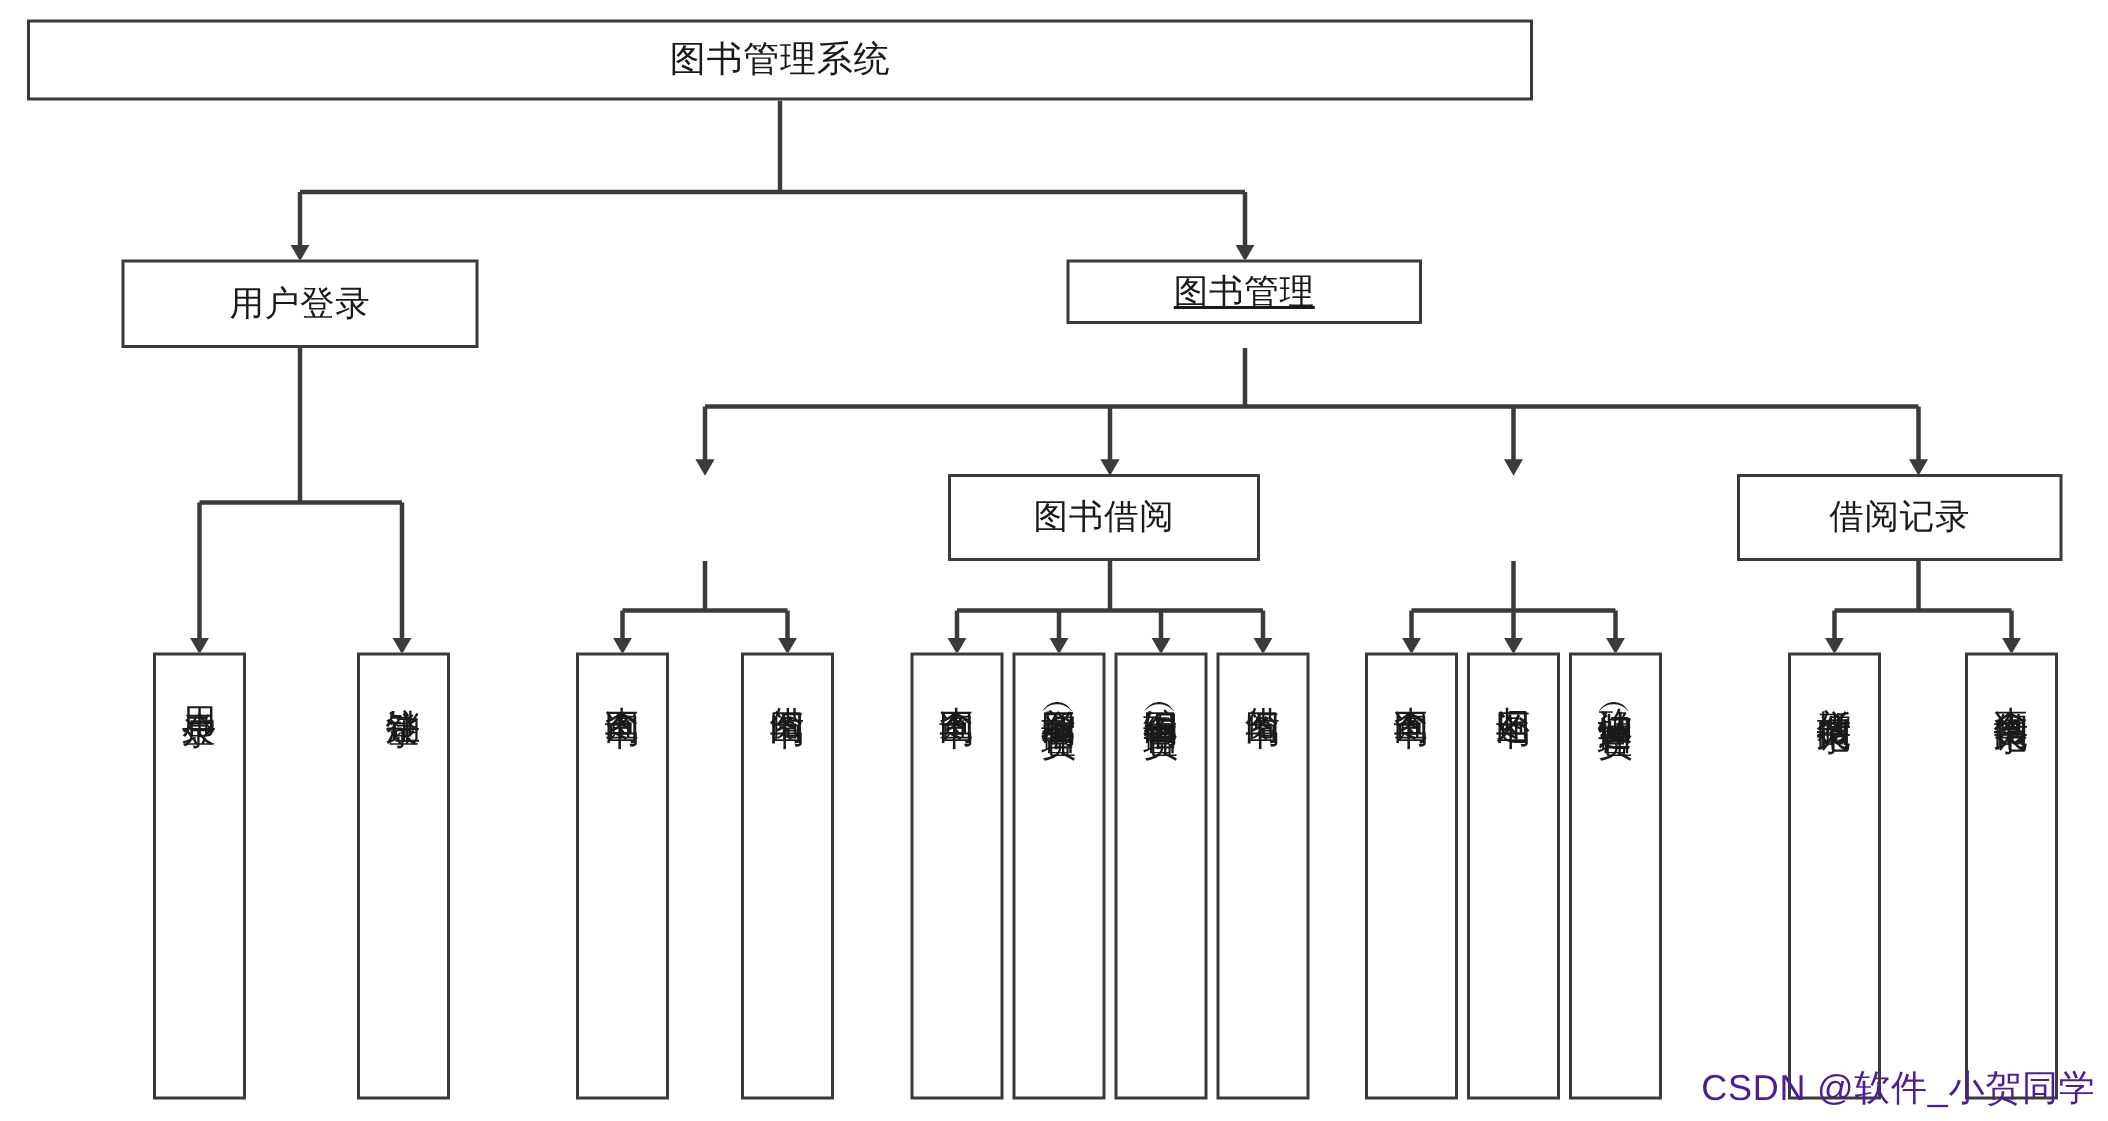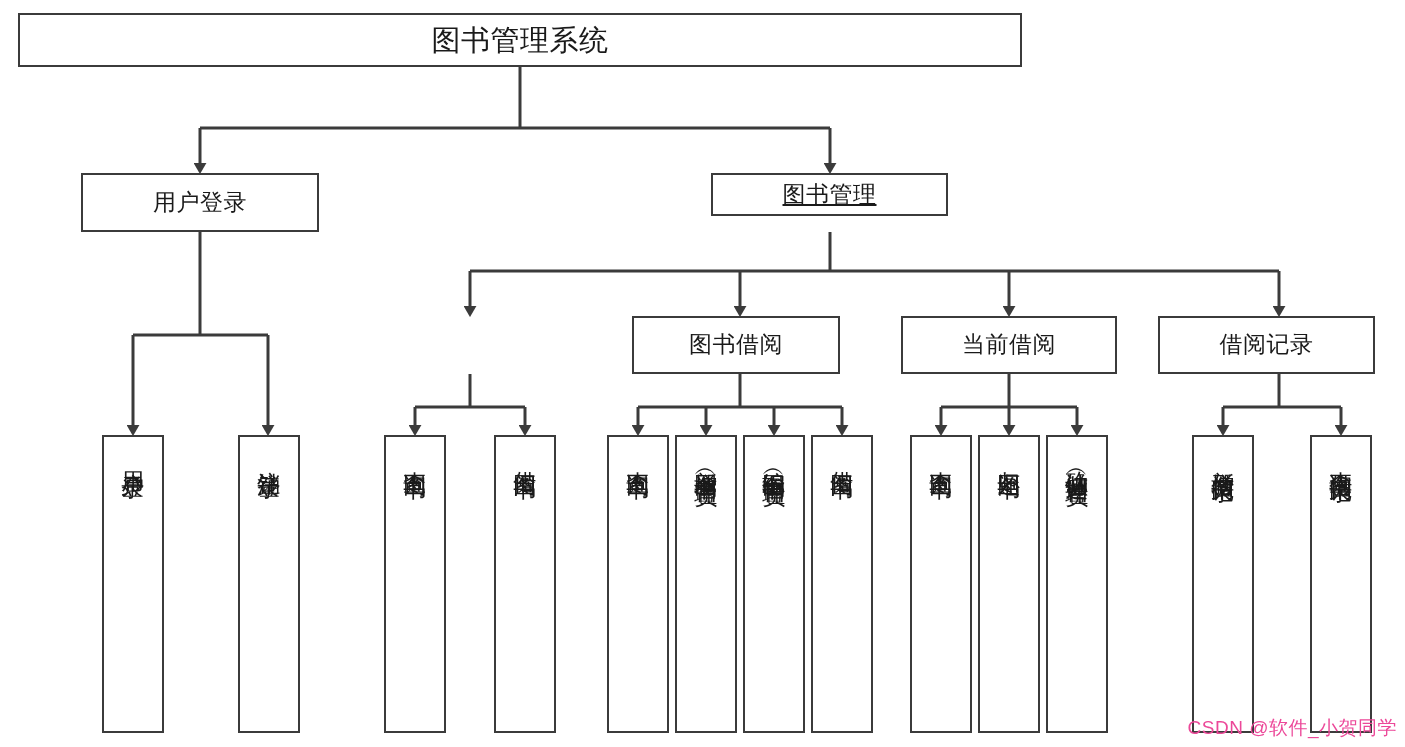--- a/index.html
+++ b/index.html
@@ -50,27 +50,27 @@
     padding-top: 16px;
   }
   .node.vertical .label {
     writing-mode: vertical-rl;
     text-orientation: upright;
     font-size: 23px;
     line-height: 1.32;
     letter-spacing: 2px;
     white-space: nowrap;
   }
-  #root-node .label { font-size: 29px; }
+  #root-node .label { font-size: 24px; }
   #watermark {
     position: absolute;
     right: 8px;
     bottom: 6px;
-    font-size: 19px;
-    color: #ec4899;
+    font-size: 24px;
+    color: #4c1d95;
     letter-spacing: 0.5px;
     white-space: nowrap;
     z-index: 5;
   }
 </style>
 </head>
 <body>
 
 <div id="stage">
 
@@ -131,23 +131,20 @@
   <div class="node horizontal" style="left:81px; top:173px; width:238px; height:59px;">
     <span class="label">用户登录</span>
   </div>
   <div class="node horizontal" style="left:711px; top:173px; width:237px; height:43px;text-decoration:underline;">
     <span class="label">图书管理</span>
   </div>
 
   <div class="node horizontal" style="left:632px; top:316px; width:208px; height:58px;">
     <span class="label">图书借阅</span>
   </div>
-  <div class="node horizontal" style="left:901px; top:316px; width:216px; height:58px;">
-    <span class="label">当前借阅</span>
-  </div>
   <div class="node horizontal" style="left:1158px; top:316px; width:217px; height:58px;">
     <span class="label">借阅记录</span>
   </div>
 
   <div class="node vertical" style="left:102px; top:435px; width:62px; height:298px;">
     <span class="label">用户登录</span>
   </div>
   <div class="node vertical" style="left:238px; top:435px; width:62px; height:298px;">
     <span class="label">注销登录</span>
   </div>

